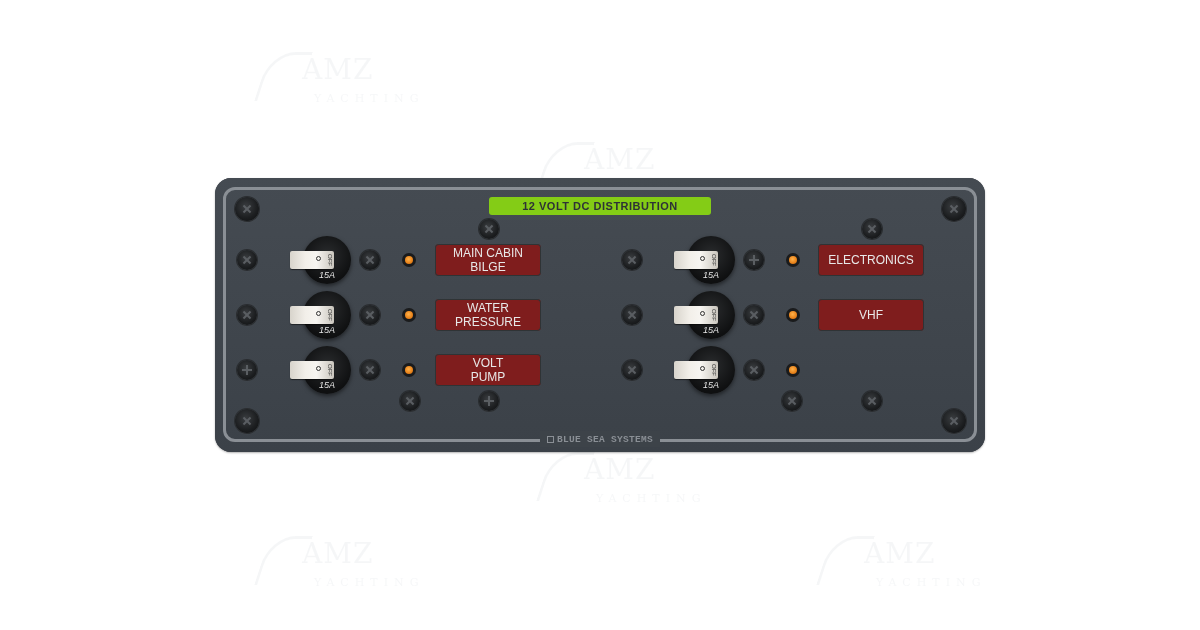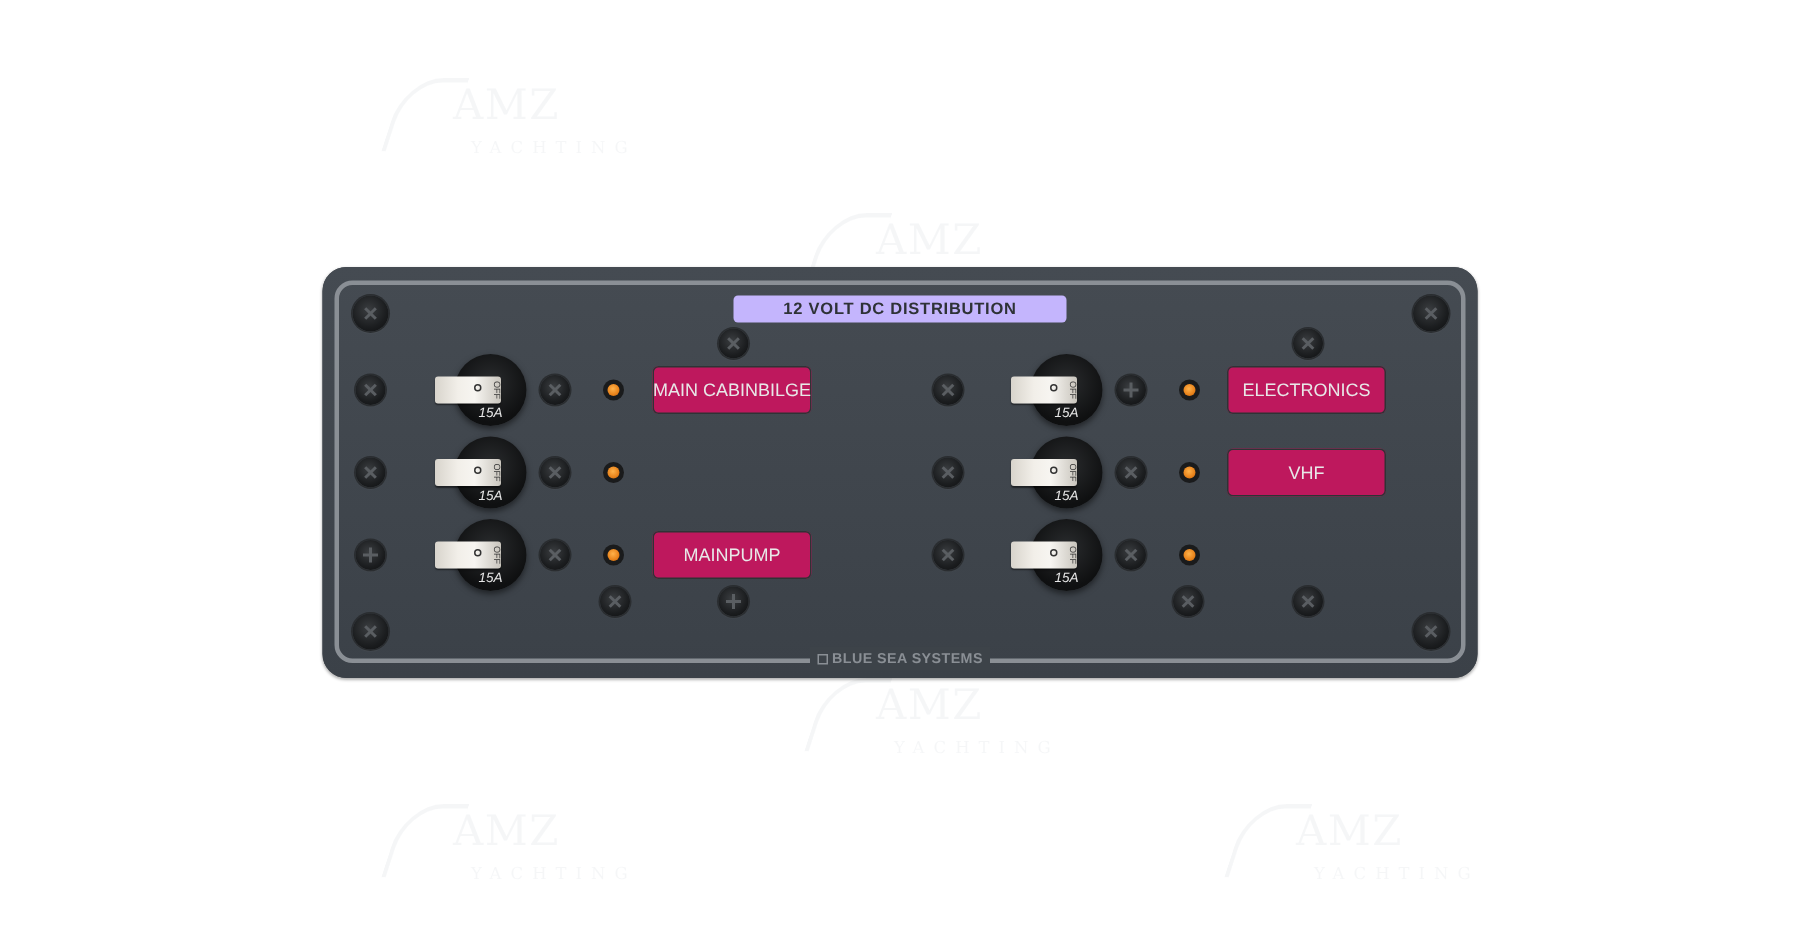--- a/index.html
+++ b/index.html
@@ -7,40 +7,40 @@
 
   .wm { position:absolute; width:150px; height:60px; opacity:0.08; color:#8a98a8; }
   .wm .sail { position:absolute; left:4px; top:4px; width:40px; height:46px; border-radius:60% 0 60% 0; border:3px solid currentColor; border-right:none; border-bottom:none; transform:skewX(-18deg); }
   .wm .amz { position:absolute; left:44px; top:0; font-family:"DejaVu Serif", serif; font-size:28px; line-height:44px; letter-spacing:1px; }
   .wm .yacht { position:absolute; left:56px; top:44px; font-family:"DejaVu Serif", serif; font-size:11px; letter-spacing:6px; }
 
   .panel { position:absolute; left:215px; top:178px; width:770px; height:274px; background:#3f454c; border-radius:16px; box-shadow:0 1px 2px rgba(0,0,0,0.3); }
   .inner-border { position:absolute; left:8px; top:9px; right:8px; bottom:10px; border:3px solid #8a8f95; border-radius:12px; box-sizing:border-box; }
   .panel-face { position:absolute; left:0; top:0; width:100%; height:100%; border-radius:16px; background:linear-gradient(180deg, #454b52 0%, #3b4148 100%); }
 
-  .title-label { position:absolute; left:274px; top:19px; width:222px; height:18px; background:#c4b5fd; border-radius:3px; color:#2e3236; font-family:"Liberation Sans", sans-serif; font-weight:bold; font-size:11px; letter-spacing:0.5px; text-align:center; line-height:18px; }
+  .title-label { position:absolute; left:274px; top:19px; width:222px; height:18px; background:#84cc16; border-radius:3px; color:#2e3236; font-family:"Liberation Sans", sans-serif; font-weight:bold; font-size:11px; letter-spacing:0.5px; text-align:center; line-height:18px; }
 
   .screw { position:absolute; width:20px; height:20px; border-radius:50%; background:radial-gradient(circle at 45% 40%, #3a3d40 0%, #1b1d1f 60%, #0d0e0f 100%); box-shadow:0 0 0 1px #2a2d30, 0 1px 1px rgba(255,255,255,0.12); }
   .screw.lg { width:24px; height:24px; }
   .screw::before, .screw::after { content:""; position:absolute; left:50%; top:50%; width:10px; height:2px; background:#5a5e62; transform:translate(-50%,-50%) rotate(45deg); }
   .screw::after { transform:translate(-50%,-50%) rotate(-45deg); }
   .screw.plus::before { transform:translate(-50%,-50%) rotate(0deg); }
   .screw.plus::after { transform:translate(-50%,-50%) rotate(90deg); }
 
   .breaker { position:absolute; width:48px; height:48px; border-radius:50%; background:radial-gradient(circle at 50% 40%, #2a2c2e 0%, #0f1011 70%); box-shadow:0 2px 4px rgba(0,0,0,0.5); }
   .breaker .amp { position:absolute; left:0; right:0; bottom:4px; text-align:center; color:#e6e6e6; font-family:"Liberation Sans", sans-serif; font-size:9px;font-style:italic; }
   .toggle { position:absolute; width:44px; height:18px; background:linear-gradient(90deg, #d8d4cc 0%, #f2efe9 35%, #f7f5f1 60%, #c9c5bd 100%); border-radius:2px; box-shadow:0 1px 1px rgba(0,0,0,0.5); }
   .toggle .off { position:absolute; right:1px; top:1px; width:10px; height:16px; font-size:6px; color:#333; writing-mode:vertical-rl; text-align:center; font-family:"Liberation Sans", sans-serif; }
   .toggle .o { position:absolute; right:13px; top:5px; width:5px; height:5px; border:1px solid #333; border-radius:50%; box-sizing:border-box; }
 
   .led { position:absolute; width:14px; height:14px; border-radius:50%; background:#1a1b1c; }
   .led::after { content:""; position:absolute; left:3px; top:3px; width:8px; height:8px; border-radius:50%; background:radial-gradient(circle at 45% 40%, #ffb24a 0%, #e8821a 60%, #a85a10 100%); }
 
-  .label { position:absolute; width:106px; height:32px; background:#be185d; border-radius:4px; box-shadow:inset 0 0 0 1px #2f3335; color:#e8e8e8; font-family:"Liberation Sans", sans-serif; font-size:12px; text-align:center; display:flex; align-items:center; justify-content:center; line-height:14px; }
-  .brand { position:absolute; left:325px; top:253px; width:120px; height:16px; color:#8a8f95; font-family:Liberation Sans, sans-serif; font-weight:bold; font-size:9.5px; letter-spacing:0.3px; display:flex; align-items:center; justify-content:center; background:#3d4349; }
+  .label { position:absolute; width:106px; height:32px; background:#7f1d1d; border-radius:4px; box-shadow:inset 0 0 0 1px #2f3335; color:#e8e8e8; font-family:"Liberation Sans", sans-serif; font-size:12px; text-align:center; display:flex; align-items:center; justify-content:center; flex-direction:column; line-height:14px; }
+  .brand { position:absolute; left:325px; top:253px; width:120px; height:16px; color:#8a8f95; font-family:Liberation Mono, monospace; font-weight:bold; font-size:9.5px; letter-spacing:0.3px; display:flex; align-items:center; justify-content:center; background:#3d4349; }
   .brand .logo { display:inline-block; width:7px; height:7px; border:1px solid #8a8f95; margin-right:3px; box-sizing:border-box; }
 </style>
 </head>
 <body>
 
 <div>
   <div class="wm" style="left:258px;top:48px">
       <div class="sail"></div>
       <div class="amz">AMZ</div>
       <div class="yacht">YACHTING</div>
@@ -103,33 +103,37 @@
   <div class="screw" style="left:22px;top:127px"></div>
   <div class="breaker" style="left:88px;top:113px">
     <div class="amp">15A</div>
   </div>
   <div class="toggle" style="left:75px;top:128px">
     <div class="o"></div>
     <div class="off">OFF</div>
   </div>
   <div class="screw" style="left:145px;top:127px"></div>
   <div class="led" style="left:187px;top:130px"></div>
+  <div class="label" style="left:220px;top:121px">
+    <span>WATER</span>
+    <span>PRESSURE</span>
+  </div>
 
   <div class="screw plus" style="left:22px;top:182px"></div>
   <div class="breaker" style="left:88px;top:168px">
     <div class="amp">15A</div>
   </div>
   <div class="toggle" style="left:75px;top:183px">
     <div class="o"></div>
     <div class="off">OFF</div>
   </div>
   <div class="screw" style="left:145px;top:182px"></div>
   <div class="led" style="left:187px;top:185px"></div>
   <div class="label" style="left:220px;top:176px">
-    <span>MAIN</span>
+    <span>VOLT</span>
     <span>PUMP</span>
   </div>
 
   <div class="screw" style="left:407px;top:72px"></div>
   <div class="breaker" style="left:472px;top:58px">
     <div class="amp">15A</div>
   </div>
   <div class="toggle" style="left:459px;top:73px">
     <div class="o"></div>
     <div class="off">OFF</div>

